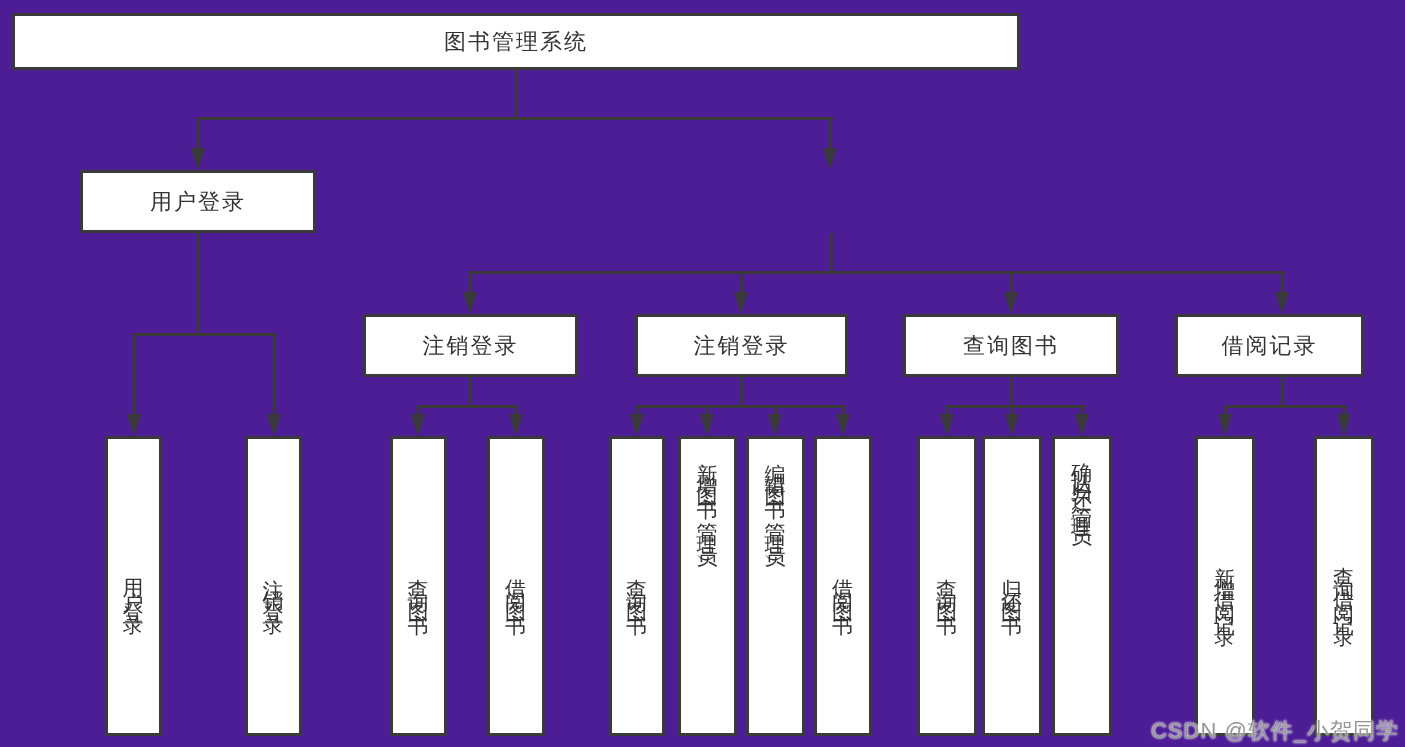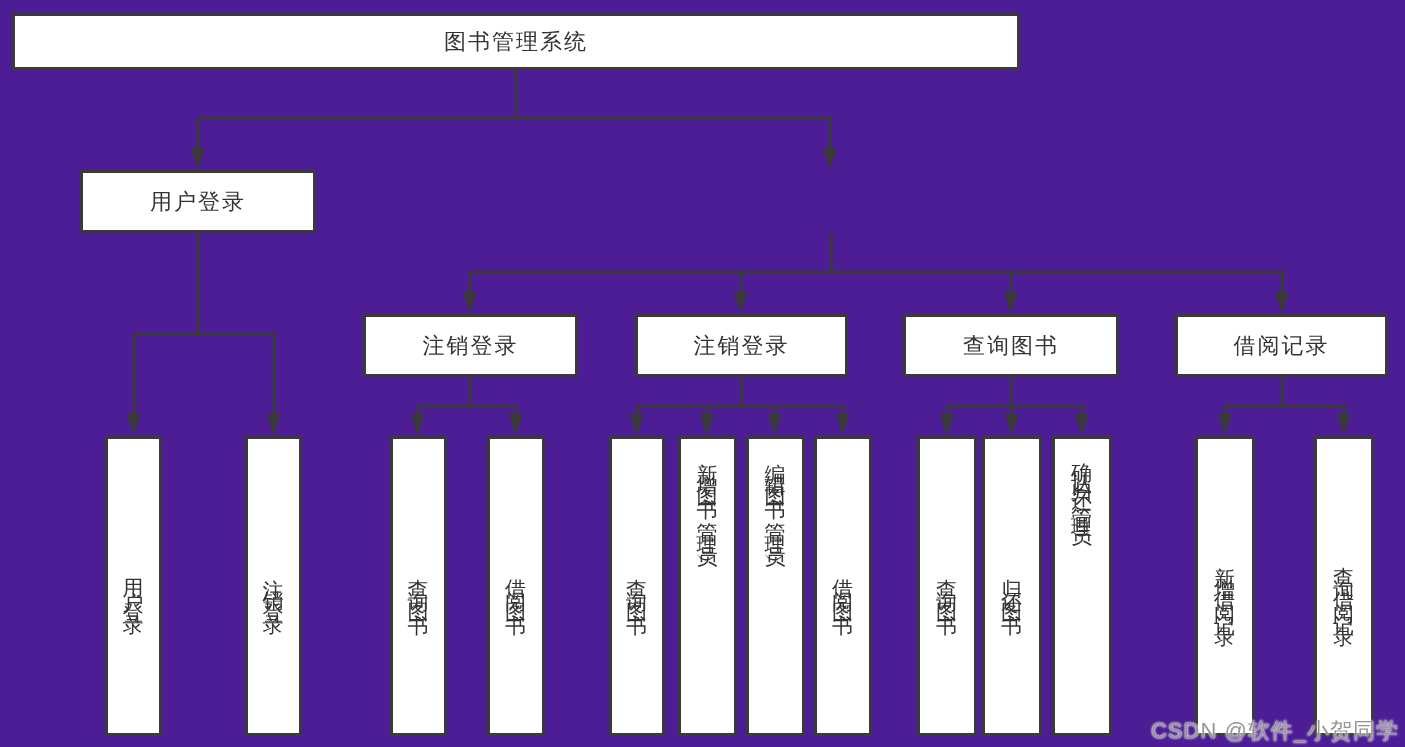--- a/index.html
+++ b/index.html
@@ -74,21 +74,21 @@
 
   <div class="box" style="left:363px;top:314px;width:215px;height:63px;">
     <span>注销登录</span>
   </div>
   <div class="box" style="left:635px;top:314px;width:213px;height:63px;">
     <span>注销登录</span>
   </div>
   <div class="box" style="left:903px;top:314px;width:216px;height:63px;">
     <span>查询图书</span>
   </div>
-  <div class="box" style="left:1175px;top:314px;width:213px;height:63px;">
+  <div class="box" style="left:1175px;top:314px;width:189px;height:63px;">
     <span>借阅记录</span>
   </div>
 
   <div class="box vbox" style="left:105px;top:436px;width:57px;height:300px;">
     <span>用户登录</span>
   </div>
   <div class="box vbox" style="left:245px;top:436px;width:57px;height:300px;">
     <span>注销登录</span>
   </div>
 

